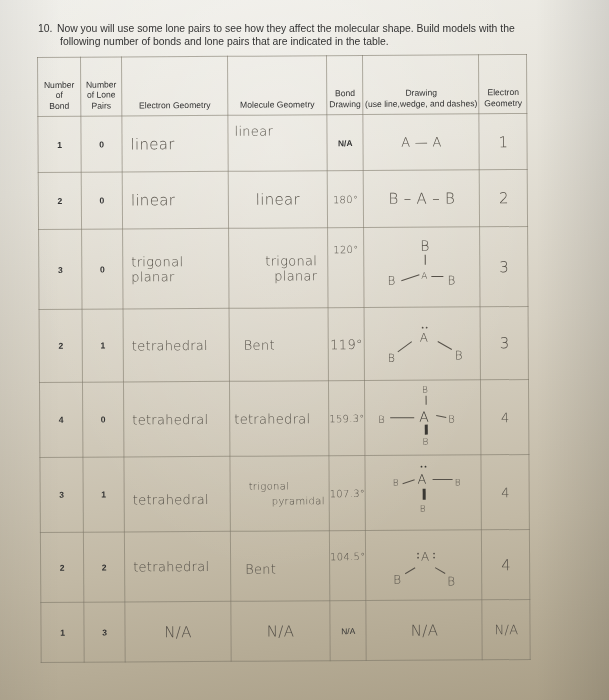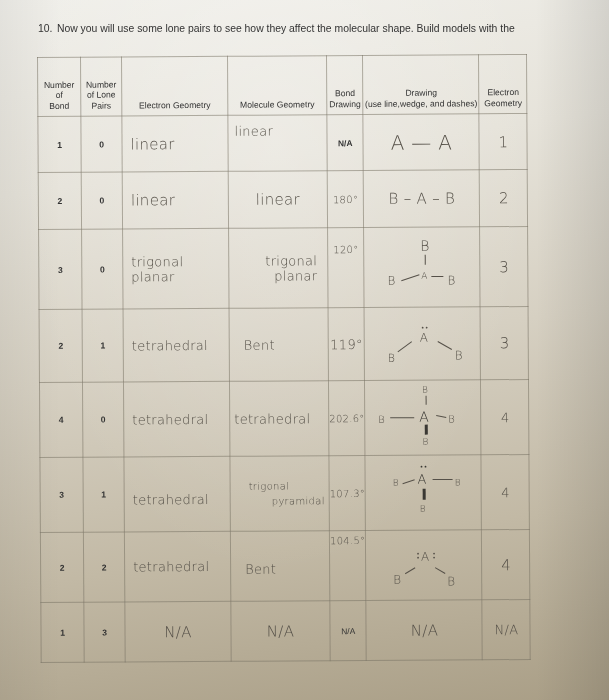--- a/index.html
+++ b/index.html
@@ -17,32 +17,33 @@
   table{position:absolute;left:37px;top:57px;border-collapse:collapse;transform:rotate(-0.35deg);transform-origin:top left;}
   td,th{border:1px solid rgba(120,115,100,0.55);padding:0;text-align:center;vertical-align:middle;}
   th{font-weight:normal;font-size:8.6px;line-height:10.5px;color:#333;height:53px;vertical-align:bottom;padding-bottom:5px;}
   .c1{width:42px}.c2{width:40px}.c3{width:105px}.c4{width:98px}.c5{width:35px}.c6{width:115px}.c7{width:47px}
   td.print{font-size:8.6px;font-weight:bold;color:#333;}
   td.printna{font-size:8.4px;font-weight:bold;color:#333;}
   .hand{font-family:"DejaVu Sans",sans-serif;font-weight:200;color:#555048;letter-spacing:0.3px;}
   .h-lg{font-size:15px;}
   .h-md{font-size:13px;}
   .h-sm{font-size:10px;}
-  .h-xl{font-size:20px;font-weight:300;margin-left:10px;}
+  .h-xl{font-size:13px;font-weight:300;margin-left:10px;}
   .left{text-align:left;padding-left:8px;}
   .drawing{position:relative;}
   .two{display:block;line-height:15px;}
 </style>
 </head>
 <body>
 
 <div class="vignette"></div>
 
 <div class="question">
   <div><span class="num">10.</span> <span>Now you will use some lone pairs to see how they affect the molecular shape. Build models with the</span></div>
+  <div class="l2">following number of bonds and lone pairs that are indicated in the table.</div>
 </div>
 
 <table>
   <thead>
     <tr>
       <th class="c1">
         <span>Number</span><br><span>of</span><br><span>Bond</span>
       </th>
       <th class="c2">
         <span>Number</span><br><span>of Lone</span><br><span>Pairs</span>
@@ -134,21 +135,21 @@
         </svg>
       </td>
       <td class="hand h-lg">3</td>
     </tr>
 
     <tr style="height:72px">
       <td class="print">4</td>
       <td class="print">0</td>
       <td class="hand h-md left">tetrahedral</td>
       <td class="hand h-md left" style="padding-left:4px">tetrahedral</td>
-      <td class="hand h-sm">202.6°</td>
+      <td class="hand h-sm">159.3°</td>
       <td class="drawing">
         <svg width="110" height="70" viewBox="0 0 110 70">
           <g fill="none" stroke="#555048" stroke-width="1">
             <line x1="58" y1="15" x2="58" y2="24"></line>
             <line x1="22" y1="37" x2="46" y2="37"></line>
             <line x1="68" y1="35" x2="78" y2="37"></line>
           </g>
           <g fill="#3a3833" font-family="DejaVu Sans, sans-serif" font-weight="200">
             <text x="54" y="12" font-size="9" fill="#555048">B</text>
             <text x="51" y="41" font-size="14">A</text>
@@ -189,21 +190,21 @@
         </svg>
       </td>
       <td class="hand h-md">4</td>
     </tr>
 
     <tr style="height:70px">
       <td class="print">2</td>
       <td class="print">2</td>
       <td class="hand h-md left">tetrahedral</td>
       <td class="hand h-md left" style="padding-left:14px;padding-top:6px">Bent</td>
-      <td class="hand h-sm" style="vertical-align:top;padding-top:4px">104.5°</td>
+      <td class="hand h-sm" style="vertical-align:top;padding-top:20px">104.5°</td>
       <td class="drawing">
         <svg width="110" height="60" viewBox="0 0 110 60">
           <g fill="none" stroke="#555048" stroke-width="1">
             <line x1="36" y1="40" x2="46" y2="34"></line>
             <line x1="66" y1="34" x2="76" y2="40"></line>
           </g>
           <g fill="#555048" font-family="DejaVu Sans, sans-serif" font-weight="200">
             <circle cx="49" cy="20" r="0.9"></circle>
               <circle cx="49" cy="24" r="0.9"></circle>
             <text x="52" y="27" font-size="12">A</text>

